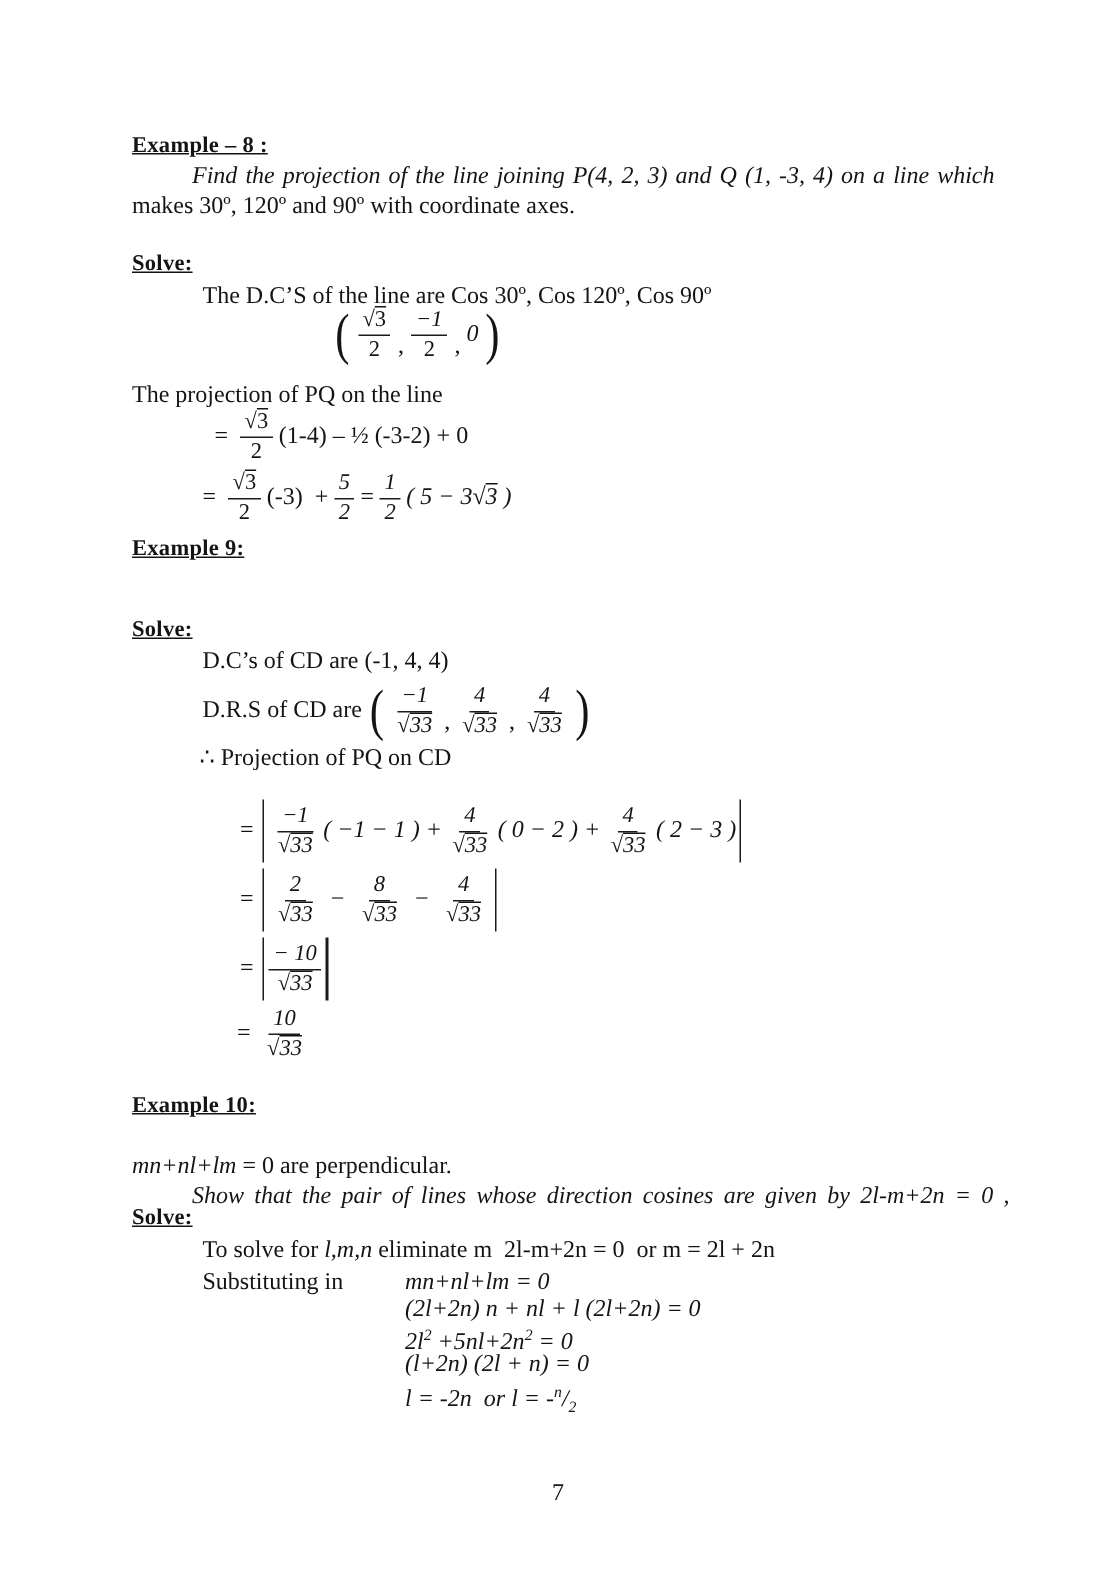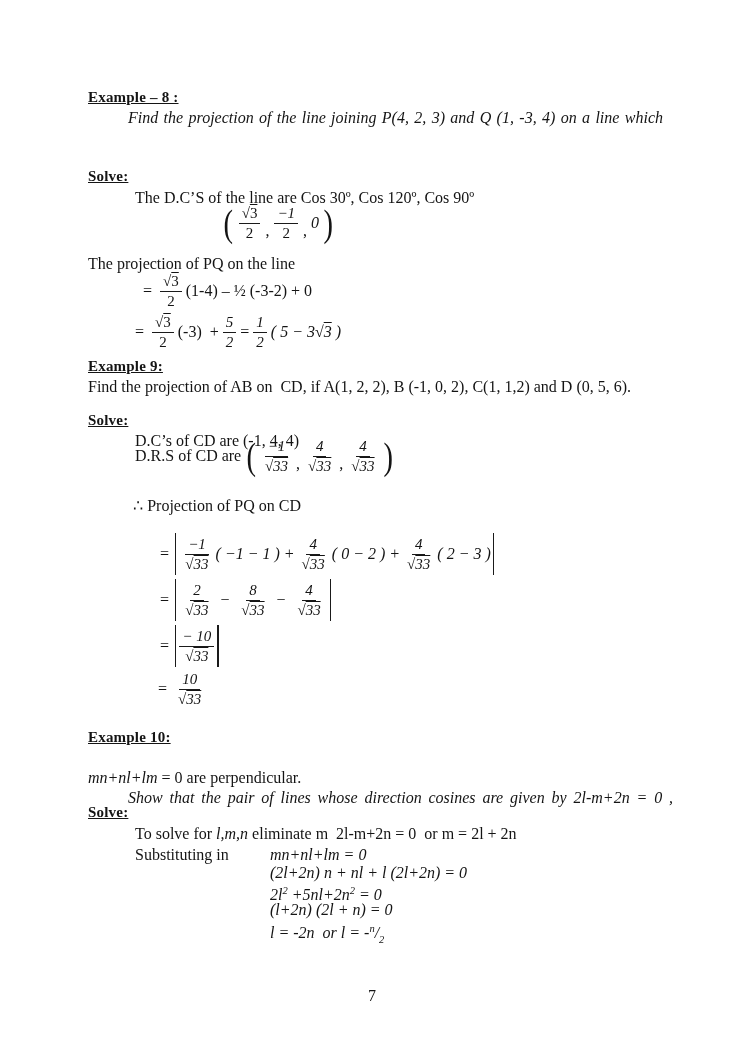--- a/index.html
+++ b/index.html
@@ -35,20 +35,21 @@
   .pagenum{left:0;right:0;text-align:center;font-size:16px;}
 </style>
 </head>
 <body>
 
 <div class="page">
 
   <div class="abs h" style="left:88px;top:89px;" data-bind="ex8.heading">Example – 8 :</div>
 
   <div class="abs body-t just indent" style="left:88px;top:108px;" data-bind="ex8.line1">Find the projection of the line joining P(4, 2, 3) and Q (1, -3, 4) on a line which</div>
+  <div class="abs body-t" style="left:88px;top:128px;" data-bind="ex8.line2">makes 30º, 120º and 90º with coordinate axes.</div>
 
   <div class="abs h" style="left:88px;top:168px;" data-bind="ex8.solve">Solve:</div>
 
   <div class="abs body-t" style="left:135px;top:188px;" data-bind="ex8.dcs">The D.C’S of the line are Cos 30º, Cos 120º, Cos 90º</div>
 
   <div class="abs row" style="left:222px;top:200px;height:46px;">
     <span class="bigd" data-bind="ex8.vec.open">(</span>
     <span class="frac up">
       <span class="num"><span class="rad" data-bind="sym.sqrt">√</span><span class="ol" data-bind="ex8.vec.f1n">3</span></span>
       <span class="den" data-bind="ex8.vec.f1d">2</span>
@@ -90,25 +91,24 @@
       <span class="num" data-bind="ex8.eq2.f3n">1</span>
       <span class="den" data-bind="ex8.eq2.f3d">2</span>
     </span>
     <span class="it" data-bind="ex8.eq2.t3a">( 5 − 3</span>
       <span class="rad" data-bind="sym.sqrt">√</span>
       <span class="it ol" data-bind="ex8.eq2.t3rad">3</span>
       <span class="it" data-bind="ex8.eq2.t3b"> )</span>
   </div>
 
   <div class="abs h" style="left:88px;top:358px;" data-bind="ex9.heading">Example 9:</div>
-  <div class="abs body-t" style="left:88px;top:377px;" data-bind="ex9.problem">Find the projection of AB on  CD, if A(1, 2, 2), B (-1, 0, 2), C(1, 1,2) and D (0, 5, 6).</div>
   <div class="abs h" style="left:88px;top:412px;" data-bind="ex9.solve">Solve:</div>
   <div class="abs body-t" style="left:135px;top:431px;" data-bind="ex9.dcs">D.C’s of CD are (-1, 4, 4)</div>
 
-  <div class="abs row" style="left:135px;top:433px;height:46px;">
+  <div class="abs row" style="left:135px;top:451px;height:46px;">
     <span class="body-t" style="margin-right:4px;" data-bind="ex9.drs_label">D.R.S of CD are</span>
     <span class="bigd" data-bind="ex9.drs.open">(</span>
     <span class="frac it">
       <span class="num" data-bind="ex9.drs.f1n">−1</span>
       <span class="den"><span class="rad" data-bind="sym.sqrt">√</span><span class="ol" data-bind="ex9.drs.f1d">33</span></span>
     </span>
     <span class="lowsep" data-bind="ex9.drs.sep1">,</span>
     <span class="frac it">
       <span class="num" data-bind="ex9.drs.f2n">4</span>
       <span class="den"><span class="rad" data-bind="sym.sqrt">√</span><span class="ol" data-bind="ex9.drs.f2d">33</span></span>

